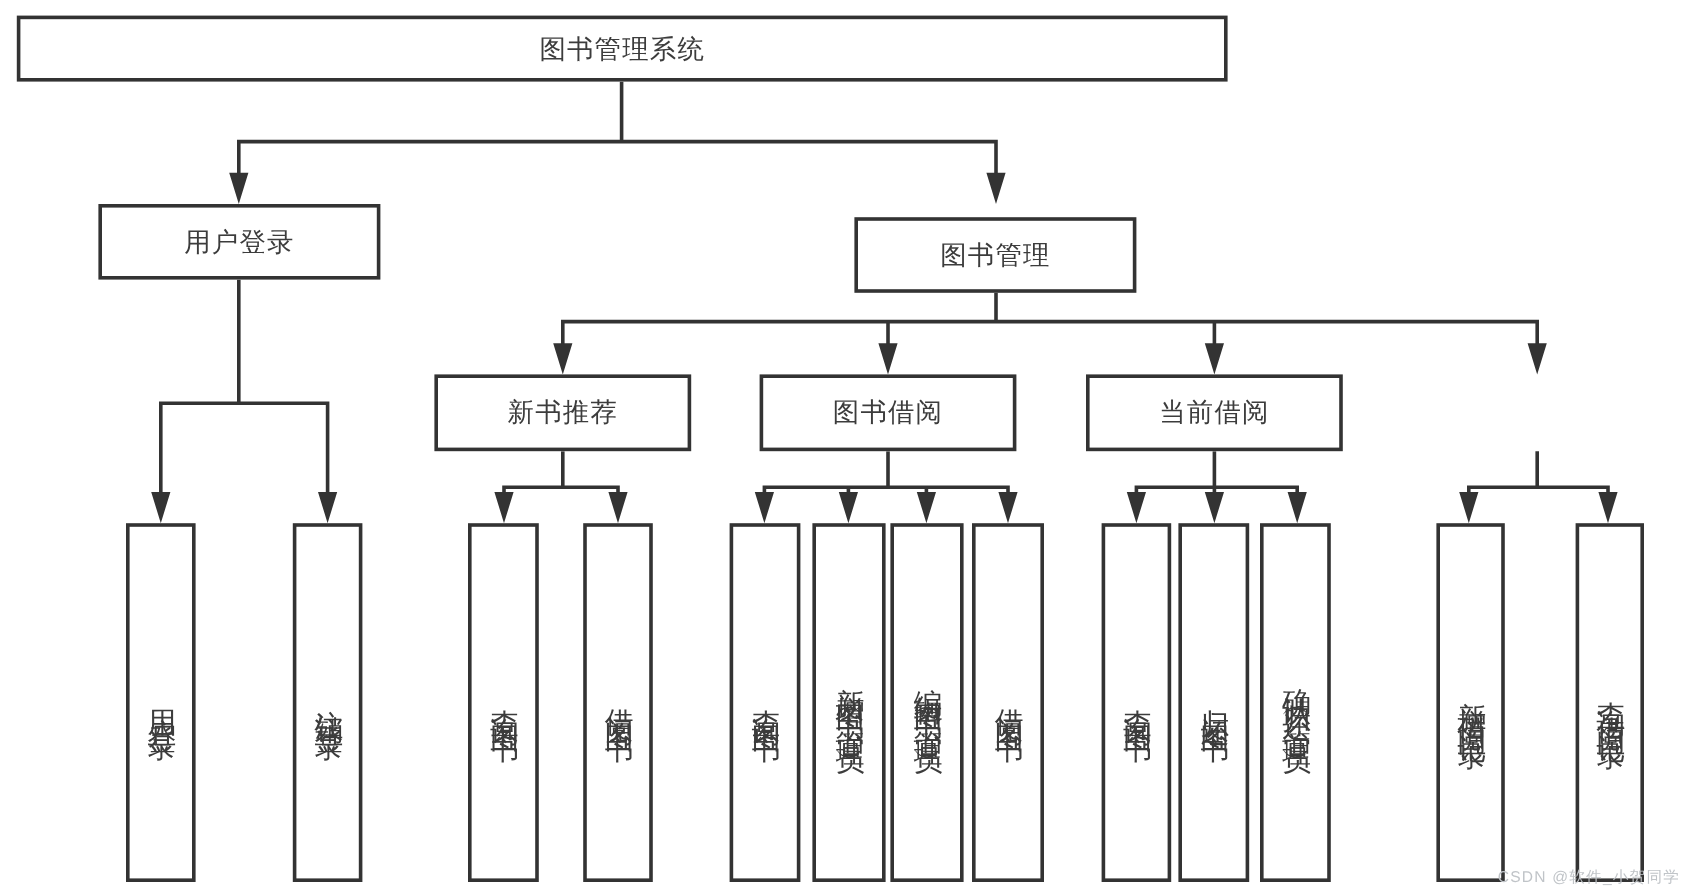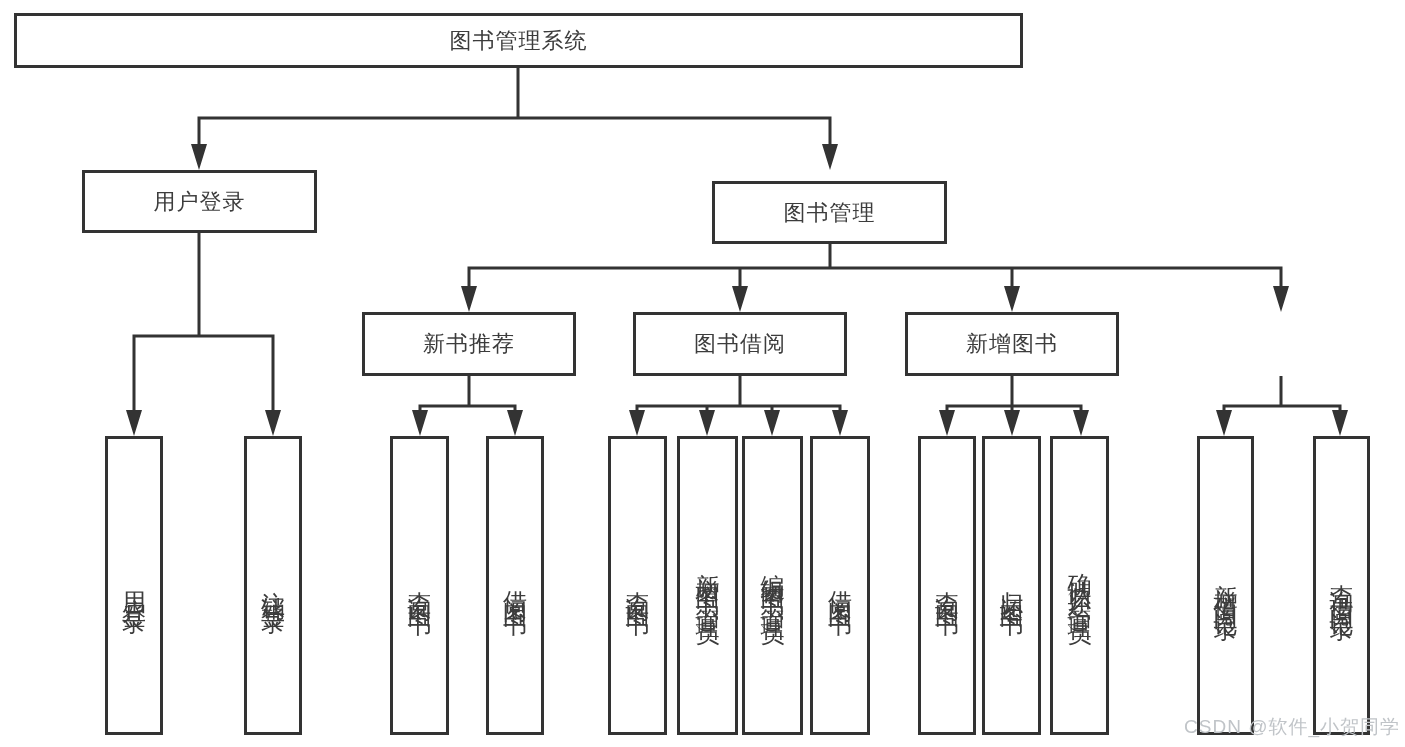--- a/index.html
+++ b/index.html
@@ -37,21 +37,21 @@
     writing-mode:vertical-rl;
     text-orientation:mixed;
     font-size:24px;
     letter-spacing:7px;
     white-space:normal;
     line-height:1;
   }
   .watermark{
     position:absolute;
     right:5px;bottom:7px;
-    font-size:19px;
+    font-size:13px;
     color:var(--watermark-color);
     z-index:5;
     letter-spacing:1px;
   }
 </style>
 </head>
 <body>
 
 <div class="stage">
 
@@ -123,21 +123,21 @@
     <span class="lbl">图书管理</span>
   </div>
 
   <div class="box h" style="left:362px;top:312px;width:214px;height:64px;">
     <span class="lbl">新书推荐</span>
   </div>
   <div class="box h" style="left:633px;top:312px;width:214px;height:64px;text-align:center;">
     <span class="lbl">图书借阅</span>
   </div>
   <div class="box h" style="left:905px;top:312px;width:214px;height:64px;">
-    <span class="lbl">新增图书</span>
+    <span class="lbl">当前借阅</span>
   </div>
 
   <div class="box v" style="left:105px;top:436px;width:58px;height:299px;">
     <span class="lbl">用户登录</span>
   </div>
   <div class="box v" style="left:244px;top:436px;width:58px;height:299px;">
     <span class="lbl">注销登录</span>
   </div>
 
   <div class="box v" style="left:390px;top:436px;width:59px;height:299px;">

